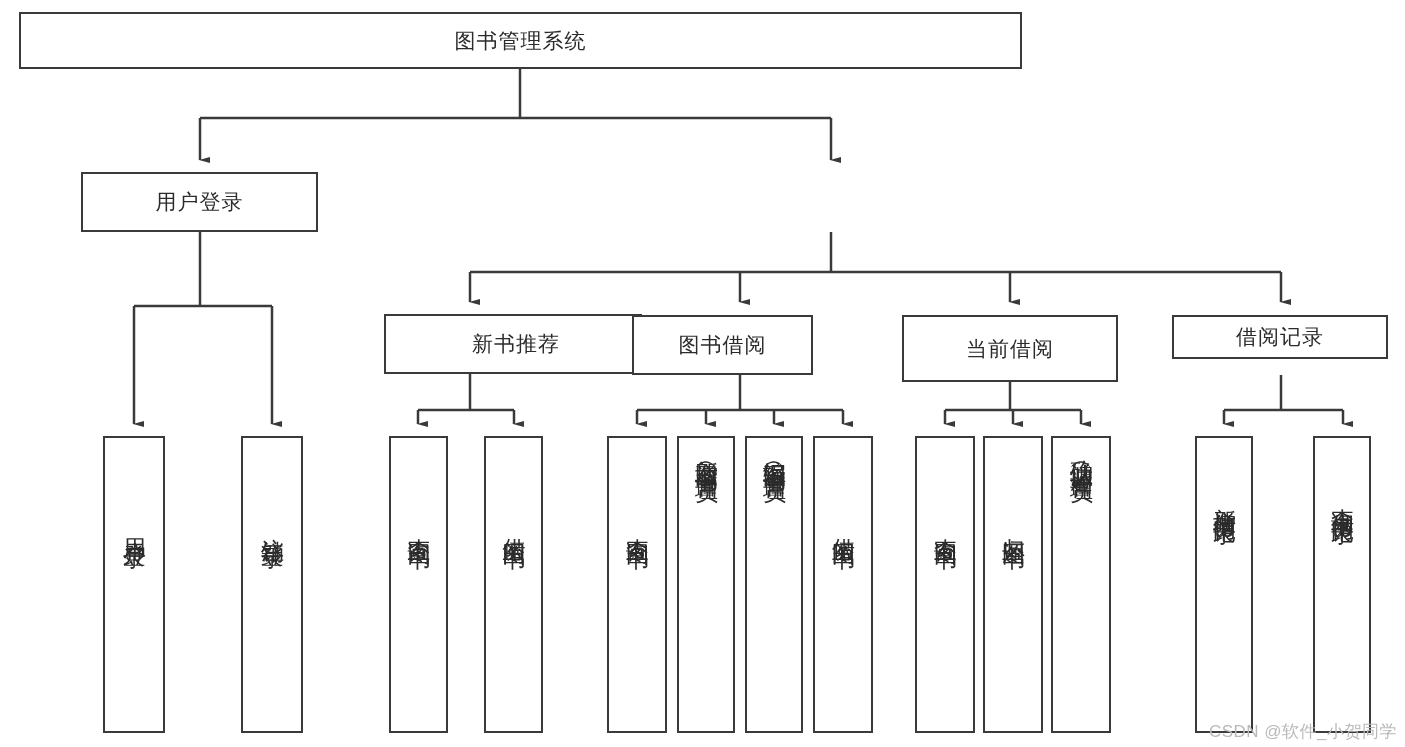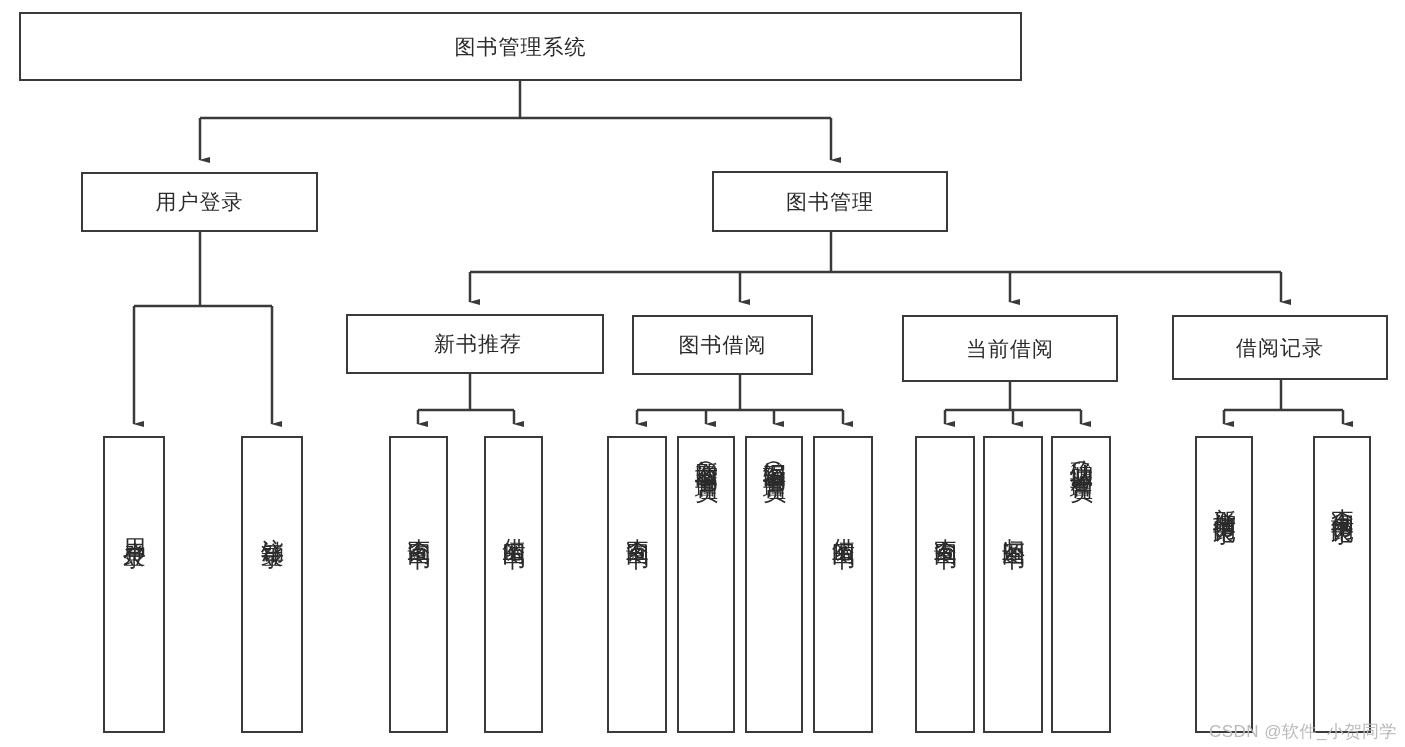--- a/index.html
+++ b/index.html
@@ -114,41 +114,38 @@
       <path d="M 1013 410 L 1013 424" marker-end="url(#arr)"></path>
       <path d="M 1081 410 L 1081 424" marker-end="url(#arr)"></path>
 
       <path d="M 1281 375 L 1281 410"></path>
       <path d="M 1224 410 L 1343 410"></path>
       <path d="M 1224 410 L 1224 424" marker-end="url(#arr)"></path>
       <path d="M 1343 410 L 1343 424" marker-end="url(#arr)"></path>
     </g>
   </svg>
 
-  <div class="node horiz" style="left:19px; top:12px; width:1003px; height:69px;">
+  <div class="node horiz" style="left:19px; top:12px; width:1003px; height:57px;">
     <span class="label">图书管理系统</span>
   </div>
 
   <div class="node horiz" style="left:81px; top:172px; width:237px; height:60px;">
     <span class="label">用户登录</span>
   </div>
-  <div class="node horiz" style="left:712px; top:171px; width:236px; height:61px;">
-    <span class="label">图书管理</span>
-  </div>
 
-  <div class="node horiz" style="left:346px; top:314px; width:258px; height:60px;padding-left:6px;">
+  <div class="node horiz" style="left:384px; top:314px; width:258px; height:60px;padding-left:6px;">
     <span class="label">新书推荐</span>
   </div>
   <div class="node horiz" style="left:632px; top:315px; width:181px; height:60px;">
     <span class="label">图书借阅</span>
   </div>
   <div class="node horiz" style="left:902px; top:315px; width:216px; height:67px;">
     <span class="label">当前借阅</span>
   </div>
-  <div class="node horiz" style="left:1172px; top:315px; width:216px; height:65px;">
+  <div class="node horiz" style="left:1172px; top:315px; width:216px; height:44px;">
     <span class="label">借阅记录</span>
   </div>
 
   <div class="node vert mid" style="left:103px; top:436px; width:62px; height:297px;">
     <span class="label">用户登录</span>
   </div>
   <div class="node vert mid" style="left:241px; top:436px; width:62px; height:297px;">
     <span class="label">注销登录</span>
   </div>
 

